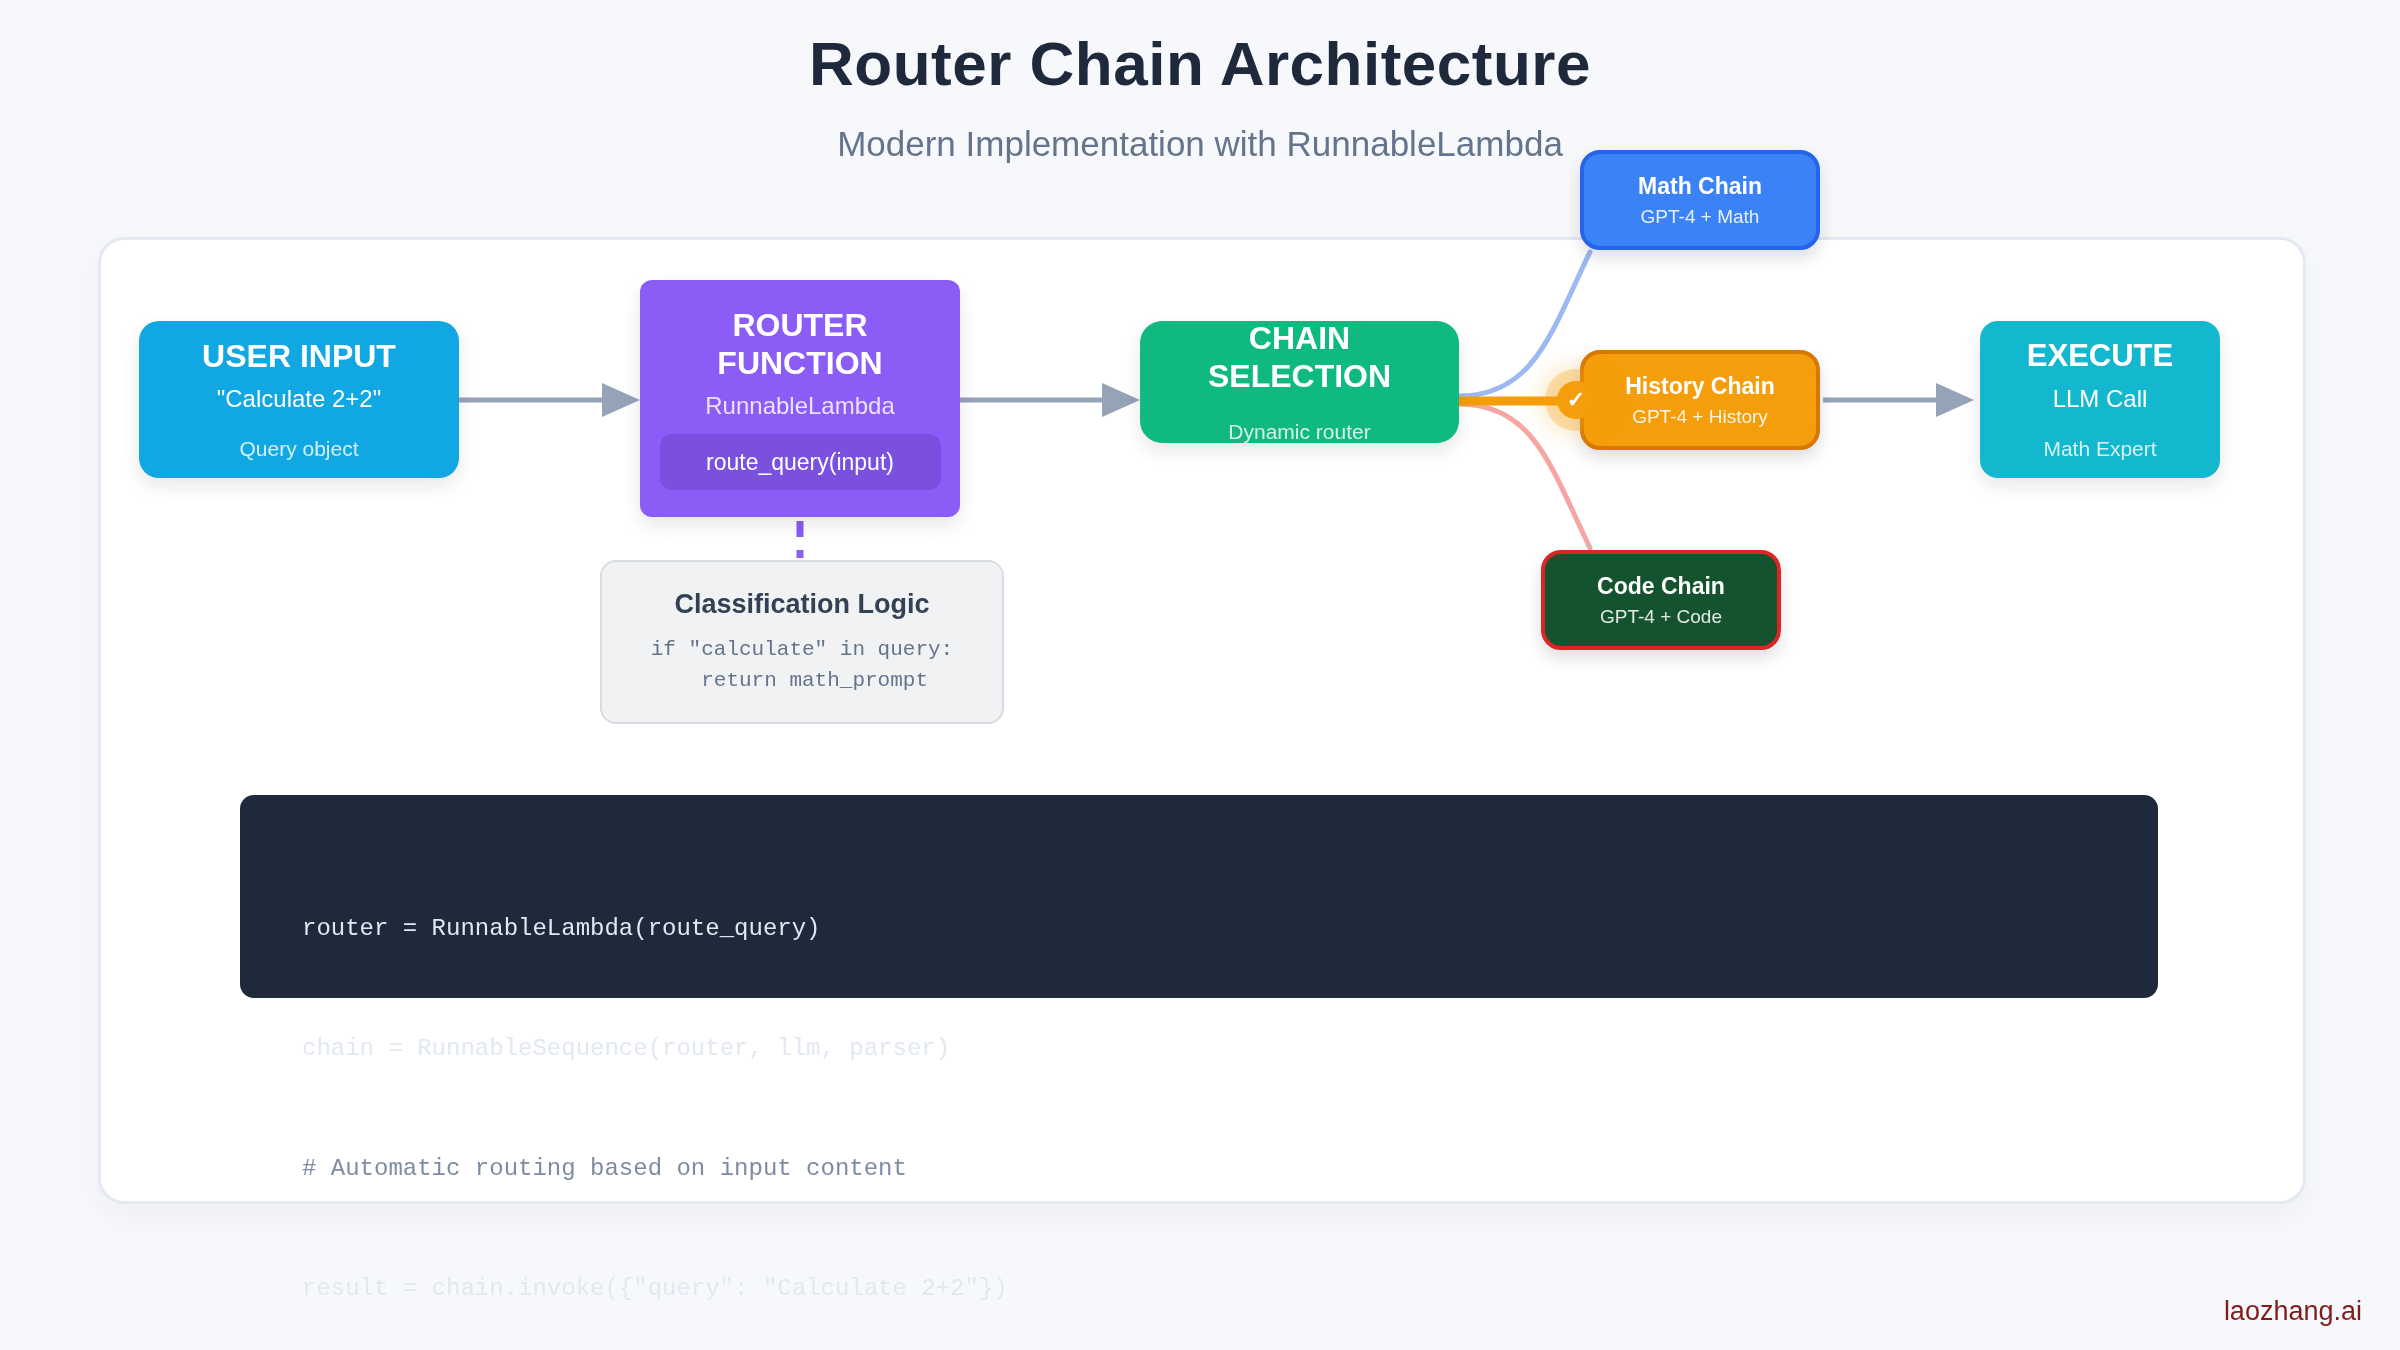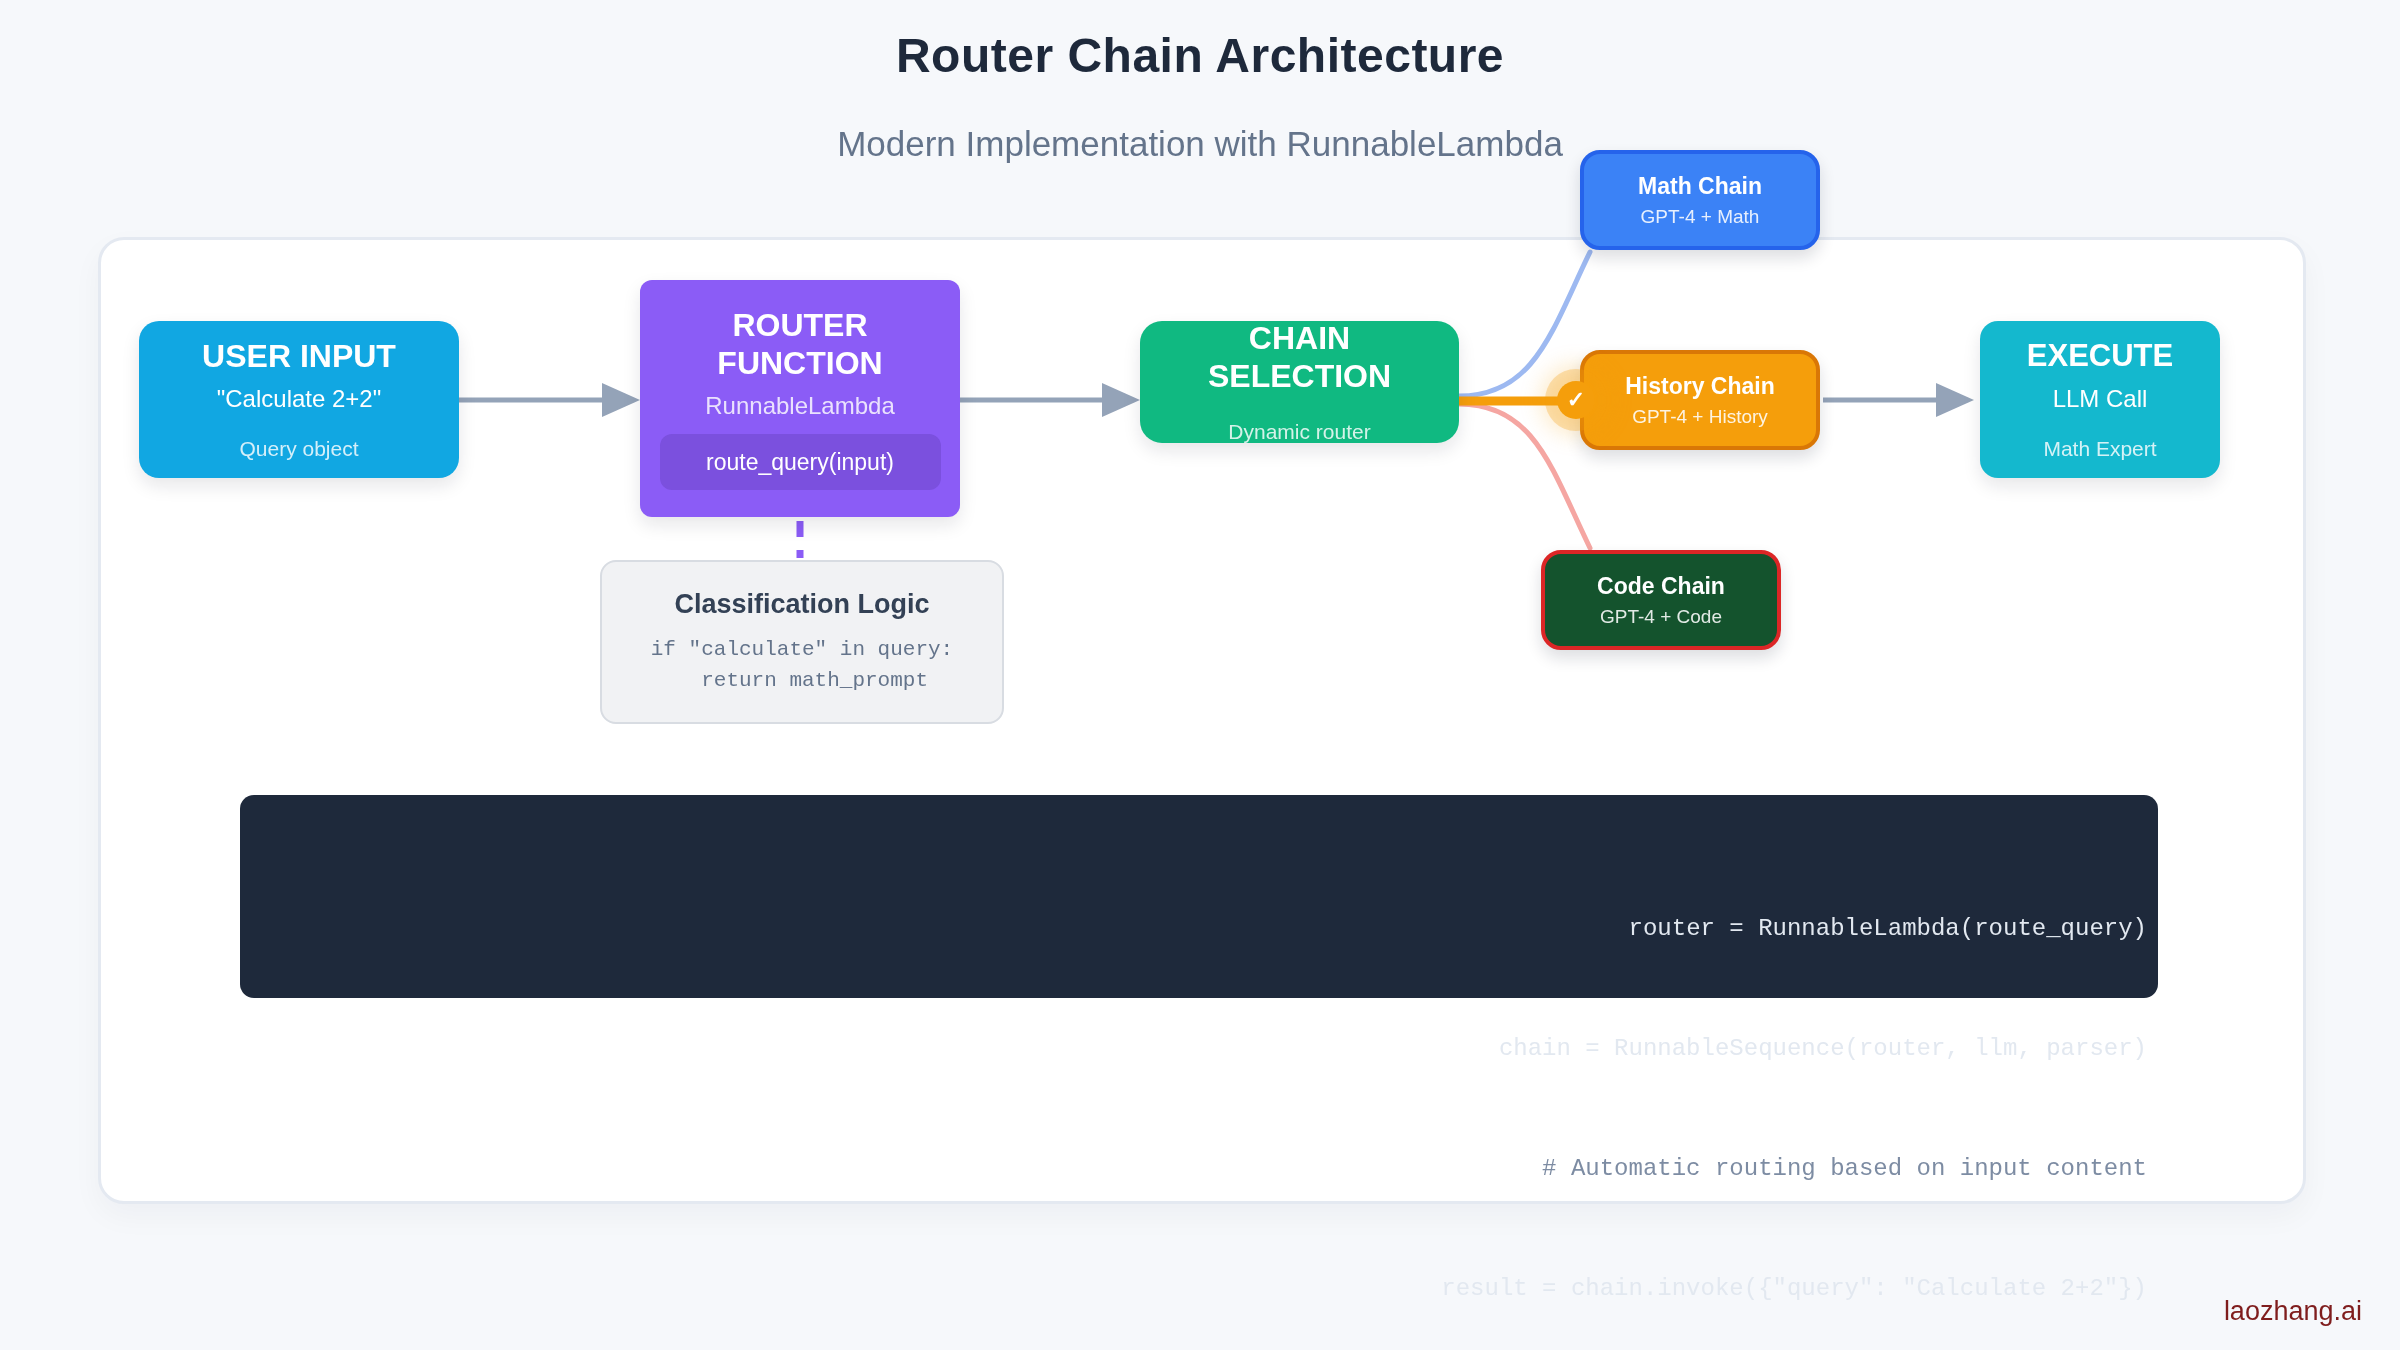--- a/index.html
+++ b/index.html
@@ -4,21 +4,21 @@
 <style>
   html,body{margin:0;padding:0;background:#f6f8fb;}
   .canvas{
     position:relative;width:2400px;height:1350px;overflow:hidden;
     background:#f6f8fb;
     font-family:"Liberation Sans", sans-serif;
     -webkit-font-smoothing:antialiased;
   }
   .page-title{
     position:absolute;top:28px;left:0;width:2400px;margin:0;
-    text-align:center;font-size:48px;font-weight:bold;color:#1e293b;
+    text-align:center;font-size:62px;font-weight:bold;color:#1e293b;
     letter-spacing:0.5px;
   }
   .page-subtitle{
     position:absolute;top:124px;left:0;width:2400px;
     text-align:center;font-size:35px;color:#64748b;
   }
   .card{
     position:absolute;left:98px;top:237px;width:2202px;height:961px;
     background:#ffffff;border:3px solid #e4e9f1;border-radius:26px;
     box-shadow:0 12px 30px rgba(15,23,42,0.04);
@@ -70,21 +70,21 @@
     text-align:center;
   }
   .logic-title{font-size:27px;font-weight:bold;color:#334155;margin-bottom:14px;}
   .logic-code{font-family:"Liberation Mono","DejaVu Sans Mono",monospace;
     font-size:21px;color:#64748b;line-height:31px;white-space:pre;}
   .code-block{
     position:absolute;left:240px;top:795px;width:1918px;height:203px;
     background:#1e293b;border-radius:14px;box-sizing:border-box;
     padding:34px 11px 0 62px;
     font-family:"Liberation Mono","DejaVu Sans Mono",monospace;
-    font-size:24px;line-height:40px;color:#e2e8f0;white-space:pre;text-align:right;
+    font-size:24px;line-height:40px;color:#e2e8f0;white-space:pre;
   }
   .code-block .comment{color:#7d8ca3;font-family:Liberation Mono, monospace;}
   .watermark{
     position:absolute;right:38px;top:1296px;font-size:27px;color:#7f1d1d;
   }
 </style>
 </head>
 <body>
 
 <div class="canvas">

